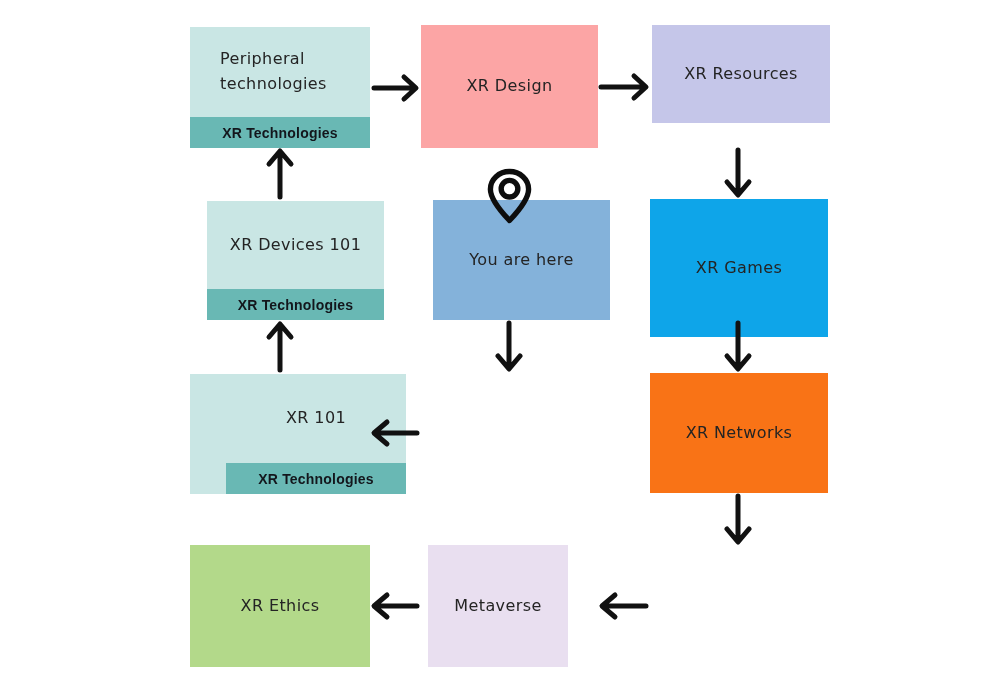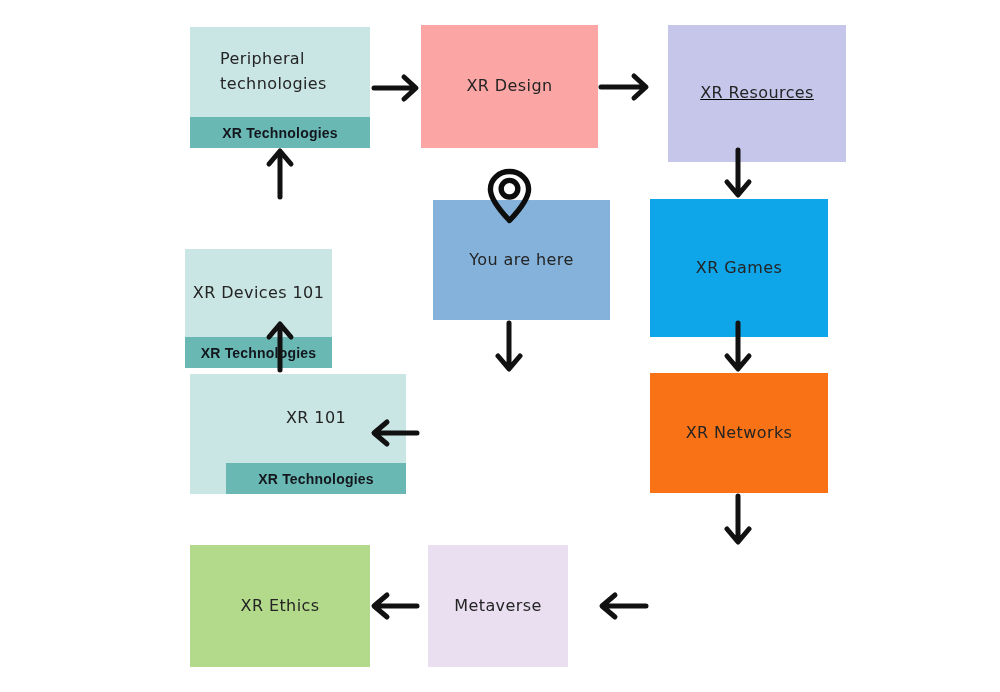--- a/index.html
+++ b/index.html
@@ -73,21 +73,21 @@
 </head>
 <body>
 
 <div class="canvas">
 
   <div class="node" style="left: 190px; top: 27px; width: 180px; height: 121px; background: rgb(201, 230, 228);">
     <div class="node-label align-left">Peripheral technologies</div>
     <div class="node-badge" style="background: rgb(105, 184, 180);">XR Technologies</div>
   </div>
 
-  <div class="node" style="left: 185px; top: 201px; width: 147px; height: 119px; background: rgb(201, 230, 228); margin-top: 48px;">
+  <div class="node" style="left: 207px; top: 201px; width: 177px; height: 119px; background: rgb(201, 230, 228);">
     <div class="node-label">XR Devices 101</div>
     <div class="node-badge" style="background: rgb(105, 184, 180);">XR Technologies</div>
   </div>
 
   <div class="node" style="left: 190px; top: 374px; width: 180px; height: 120px; background: rgb(201, 230, 228); padding-left: 36px;">
     <div class="node-label">XR 101</div>
     <div class="node-badge" style="background: rgb(105, 184, 180);">XR Technologies</div>
   </div>
 
   <div class="node" style="left: 190px; top: 545px; width: 180px; height: 122px; background: rgb(179, 217, 138); justify-content: flex-end;">
@@ -100,21 +100,21 @@
 
   <div class="node" style="left: 421px; top: 200px; width: 177px; height: 120px; background: rgb(132, 178, 218); margin-left: 12px;">
     <div class="node-label">You are here</div>
   </div>
 
 
   <div class="node" style="left: 428px; top: 545px; width: 140px; height: 122px; background: rgb(233, 223, 240);">
     <div class="node-label">Metaverse</div>
   </div>
 
-  <div class="node" style="left: 668px; top: 25px; width: 178px; height: 137px; background: rgb(197, 198, 233); text-decoration: underline;">
+  <div class="node" style="left: 652px; top: 25px; width: 178px; height: 98px; background: rgb(197, 198, 233);">
     <div class="node-label">XR Resources</div>
   </div>
 
   <div class="node" style="left: 650px; top: 199px; width: 178px; height: 138px; background: #0ea5e9;">
     <div class="node-label">XR Games</div>
   </div>
 
   <div class="node" style="left: 650px; top: 373px; width: 178px; height: 120px; background: #f97316;">
     <div class="node-label">XR Networks</div>
   </div>

